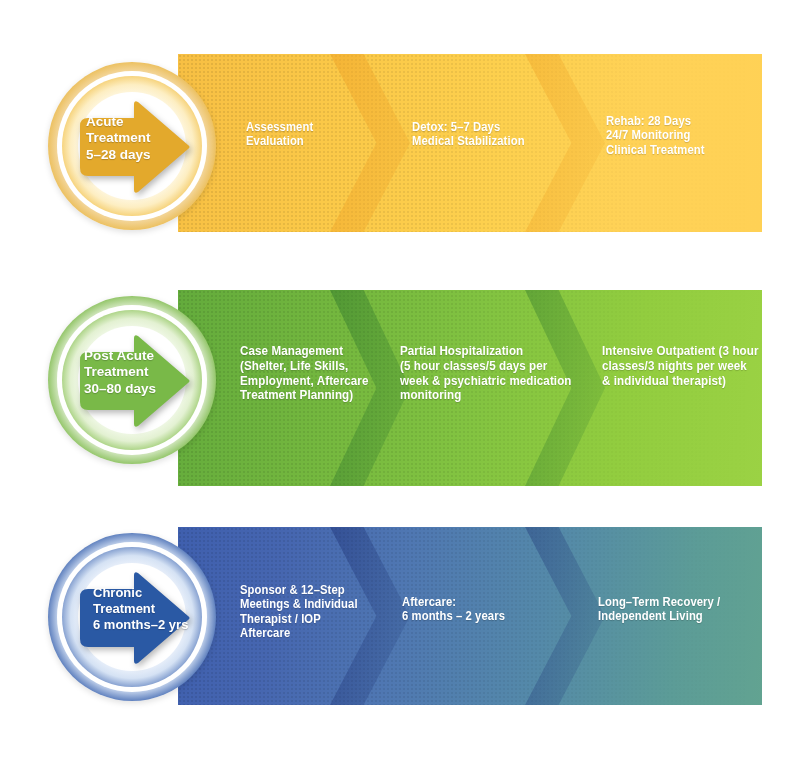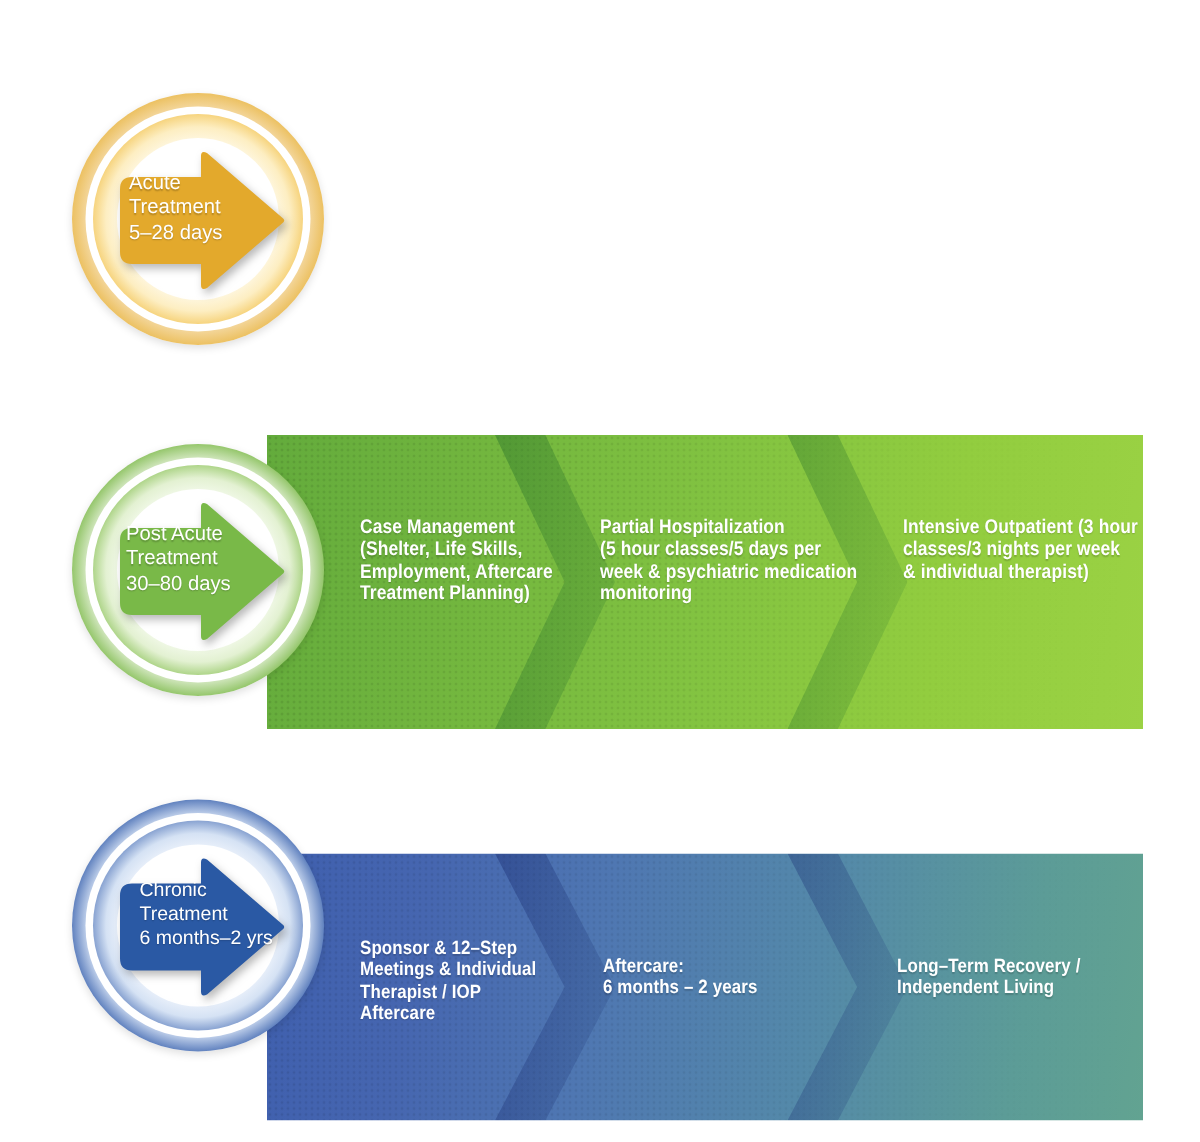--- a/index.html
+++ b/index.html
@@ -84,38 +84,64 @@
     position:absolute;
     left:24px;top:38px;
     width:120px;height:94px;
   }
   .arrow svg{display:block;width:120px;height:94px;
     filter:drop-shadow(2px 3px 3px rgba(0,0,0,.28));}
   .badgelabel{
     position:absolute;
     left:38px;top:52px;
     color:#ffffff;
-    font-weight:normal;
+    font-weight:bold;
     font-size:13.5px;
     line-height:1.22;
     white-space:pre-line;
     text-shadow:0 1px 1px rgba(0,0,0,.22);
     z-index:4;
   }
 
   
   .s-ora{font-size:12.8px;font-weight:bold;}
   .s-grn{font-size:13.2px;font-weight:bold;}
   .s-blu{font-size:12.8px;font-weight:bold;}
 </style>
 </head>
 <body>
 
 <div class="stage">
 
+  <div class="band" style="top:54px;height:178px;">
+    <div class="bandbg" style="background:linear-gradient(100deg,#f7bf43 0%,#fbc948 28%,#fdd04e 55%,#ffd257 78%,#ffd155 100%);"></div>
+    <div class="dots fade-r"></div>
+
+    <div class="chev" style="left:152px;">
+      <div class="inner" style="
+        background:linear-gradient(100deg, rgba(240,165,40,.55), rgba(240,170,45,.30));
+        -webkit-clip-path:polygon(0 0, 42% 0, 100% 50%, 42% 100%, 0 100%, 58% 50%);
+        clip-path:polygon(0 0, 42% 0, 100% 50%, 42% 100%, 0 100%, 58% 50%);"></div>
+    </div>
+
+    <div class="chev" style="left:347px;">
+      <div class="inner" style="
+        background:linear-gradient(100deg, rgba(240,165,40,.45), rgba(243,178,50,.22));
+        -webkit-clip-path:polygon(0 0, 42% 0, 100% 50%, 42% 100%, 0 100%, 58% 50%);
+        clip-path:polygon(0 0, 42% 0, 100% 50%, 42% 100%, 0 100%, 58% 50%);"></div>
+    </div>
+
+    <div class="segtext cond s-ora" style="left:68px;top:66px;width:150px;">Assessment
+Evaluation</div>
+    <div class="segtext cond s-ora" style="left:234px;top:66px;width:190px;">Detox: 5–7 Days
+Medical Stabilization</div>
+    <div class="segtext cond s-ora" style="left:428px;top:60px;width:180px;">Rehab: 28 Days
+24/7 Monitoring
+Clinical Treatment</div>
+  </div>
 
   <div class="badge" style="left:48px;top:62px;">
     <div class="ring-outer" style="background:radial-gradient(circle at 50% 50%, #ffffff 0%, #ffffff 52%, #f4d8a0 62%, #e9b84a 74%, #f3e0b4 86%, #ffffff 97%);
                 box-shadow:0 2px 6px rgba(0,0,0,.13);"></div>
     <div class="ring-mid"></div>
     <div class="ring-glow" style="background:radial-gradient(circle at 50% 50%, #ffffff 0%, #fffdf5 46%, #fdeec2 62%, #f0bb3e 79%, #f7dc9a 90%, #ffffff 100%);"></div>
     <div class="ring-inner" style="background:radial-gradient(circle at 50% 45%, #ffffff 0%, #ffffff 70%, #fffaee 100%);"></div>
     <div class="arrow">
       <svg viewBox="0 0 120 94" xmlns="http://www.w3.org/2000/svg">
         <path d="M8 26 q0 -8 8 -8 H62 V4 q0-4 4-2 L116 45 q3 2 0 4 L66 92 q-4 2-4-2 V76 H16 q-8 0-8-8 Z" fill="#e3a92c"></path>
@@ -165,21 +191,21 @@
     <div class="arrow">
       <svg viewBox="0 0 120 94" xmlns="http://www.w3.org/2000/svg">
         <path d="M8 26 q0 -8 8 -8 H62 V4 q0-4 4-2 L116 45 q3 2 0 4 L66 92 q-4 2-4-2 V76 H16 q-8 0-8-8 Z" fill="#79b948"></path>
       </svg>
     </div>
     <div class="badgelabel" style="left:36px;">Post Acute
 Treatment
 30–80 days</div>
   </div>
 
-  <div class="band" style="top:527px;height:178px;margin-top:42px;">
+  <div class="band" style="top:527px;height:178px;">
     <div class="bandbg" style="background:linear-gradient(100deg,#3f5fae 0%,#4666b0 18%,#4f77b2 38%,#5489a9 62%,#5c9c97 85%,#62a391 100%);"></div>
     <div class="dots fade-r"></div>
 
     <div class="chev" style="left:152px;">
       <div class="inner" style="
         background:linear-gradient(100deg, rgba(22,40,110,.40), rgba(40,70,130,.18));
         -webkit-clip-path:polygon(0 0, 42% 0, 100% 50%, 42% 100%, 0 100%, 58% 50%);
         clip-path:polygon(0 0, 42% 0, 100% 50%, 42% 100%, 0 100%, 58% 50%);"></div>
     </div>
     <div class="chev" style="left:347px;">

